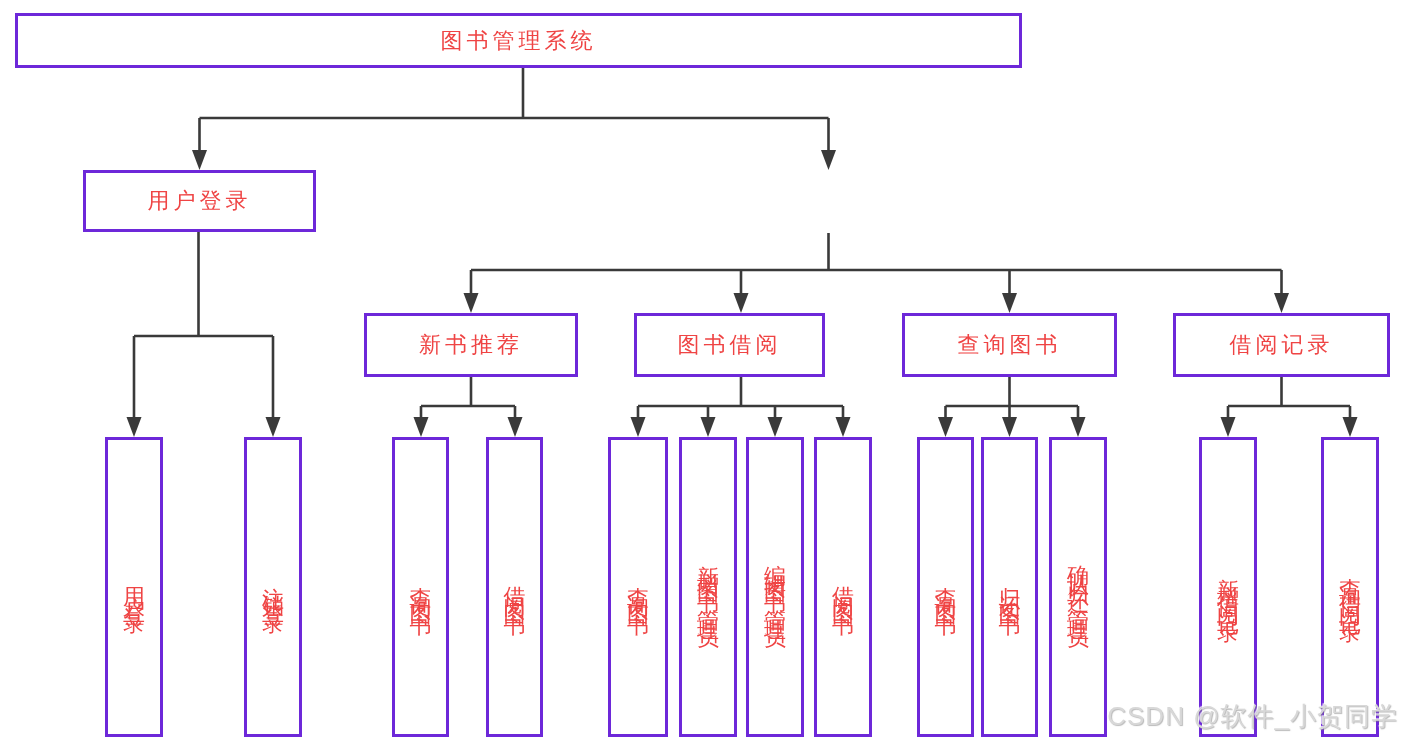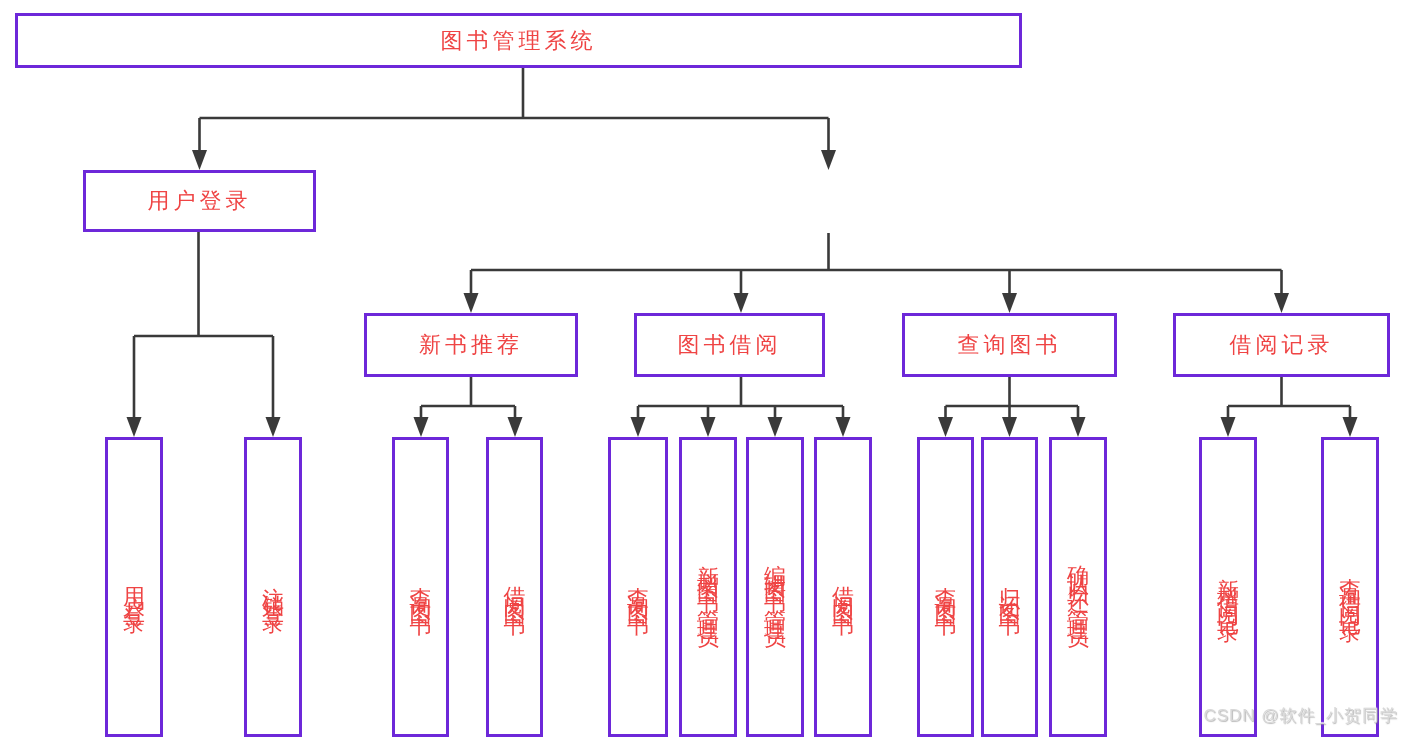--- a/index.html
+++ b/index.html
@@ -34,22 +34,22 @@
     text-orientation:mixed;
     font-size:22px;
     letter-spacing:9px;
     top:437px;
     width:58px;
     height:300px;
   }
   .watermark{
     position:absolute;
     right:7px;
-    bottom:20px;
-    font-size:17px;
+    bottom:13px;
+    font-size:26px;
     letter-spacing:1px;
     color:#d8d8d8;
     text-shadow:1px 1px 1px rgba(130,130,130,0.55), -1px -1px 1px rgba(255,255,255,0.9);
     white-space:nowrap;
     z-index:5;
   }
 </style>
 </head>
 <body>
 

